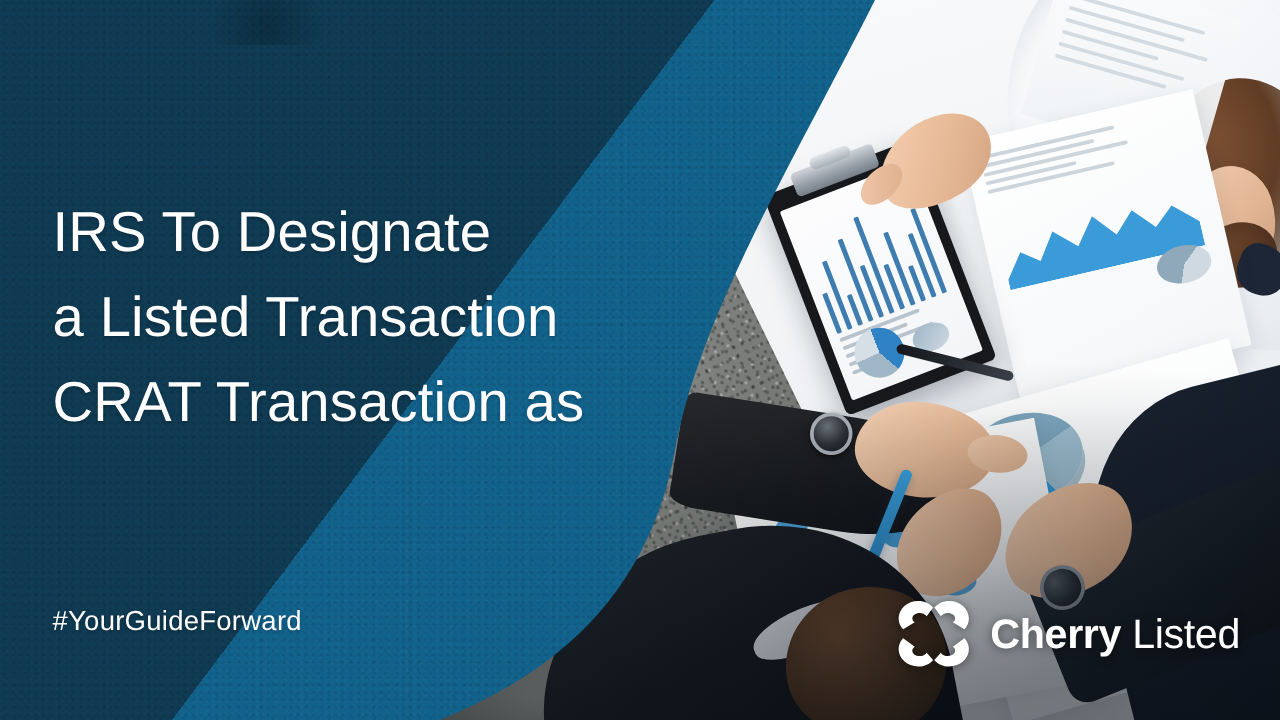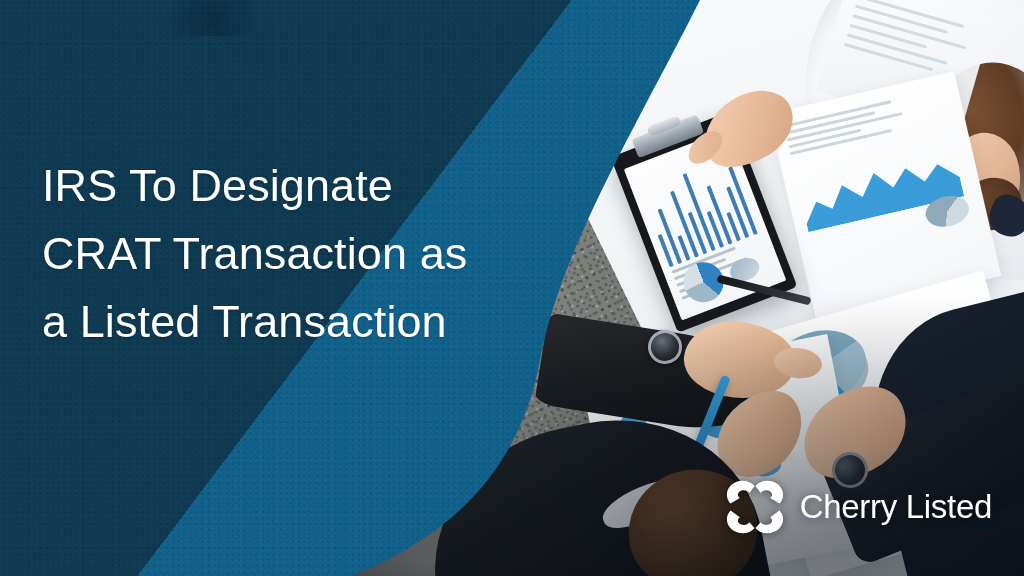--- a/index.html
+++ b/index.html
@@ -423,21 +423,21 @@
     display:flex; align-items:center; gap:16px;
     filter:drop-shadow(0 1px 4px rgba(0,0,0,.45));
   }
   .logo-mark{ width:58px; height:54px; display:block; }
   .logo-text{
     color:#ffffff;
     font-size:33px;
     letter-spacing:-.3px;
     white-space:nowrap;
   }
-  .logo-text .b{ font-weight:400;text-align:center; }
+  .logo-text .b{ font-weight:700;text-align:center; }
   .logo-text .l{ font-weight:400; }
 </style>
 </head>
 <body>
 
 <div class="banner">
 
   <div class="photo">
 
     <div class="table-surface"></div>
@@ -551,24 +551,25 @@
   </div>
 
   <div class="blue-panel">
     <div class="diag-light"></div>
     <div class="noise"></div>
     <div class="top-shade"></div>
   </div>
 
   <h1 class="headline">
     <span class="ln">IRS To Designate</span>
+    <span class="ln">a Listed Transaction</span>
     <span class="ln">CRAT Transaction as</span>
-    <span class="ln">a Listed Transaction</span>
   </h1>
 
+  <div class="hashtag">#YourGuideForward</div>
 
   <div class="logo">
     <svg class="logo-mark" viewBox="0 0 62 58" aria-hidden="true">
 
       <path fill="#ffffff" d="M30.5 6.5C27.6 3.0 23.0 0.8 17.8 0.8 8.3 0.8 0.8 7.5 0.8 15.8c0 3.6 1.5 6.9 3.9 9.4l10.0-6.0c-1.3-0.9-2.1-2.1-2.1-3.4 0-2.7 2.9-4.7 6.3-4.7 2.6 0 4.9 1.1 6.0 2.9z"></path>
       <path fill="#ffffff" d="M4.7 32.8C2.3 35.3 0.8 38.6 0.8 42.2c0 8.3 7.5 15.0 17.0 15.0 5.2 0 9.8-2.2 12.7-5.7l-5.6-6.2c-1.1 1.8-3.4 2.9-6.0 2.9-3.4 0-6.3-2.0-6.3-4.7 0-1.3 0.8-2.5 2.1-3.4z"></path>
 
       <path fill="#ffffff" d="M31.5 6.5c2.9-3.5 7.5-5.7 12.7-5.7 9.5 0 17.0 6.7 17.0 15.0 0 3.6-1.5 6.9-3.9 9.4l-10.0-6.0c1.3-0.9 2.1-2.1 2.1-3.4 0-2.7-2.9-4.7-6.3-4.7-2.6 0-4.9 1.1-6.0 2.9z"></path>
       <path fill="#ffffff" d="M57.3 32.8c2.4 2.5 3.9 5.8 3.9 9.4 0 8.3-7.5 15.0-17.0 15.0-5.2 0-9.8-2.2-12.7-5.7l5.6-6.2c1.1 1.8 3.4 2.9 6.0 2.9 3.4 0 6.3-2.0 6.3-4.7 0-1.3-0.8-2.5-2.1-3.4z"></path>
     </svg>

